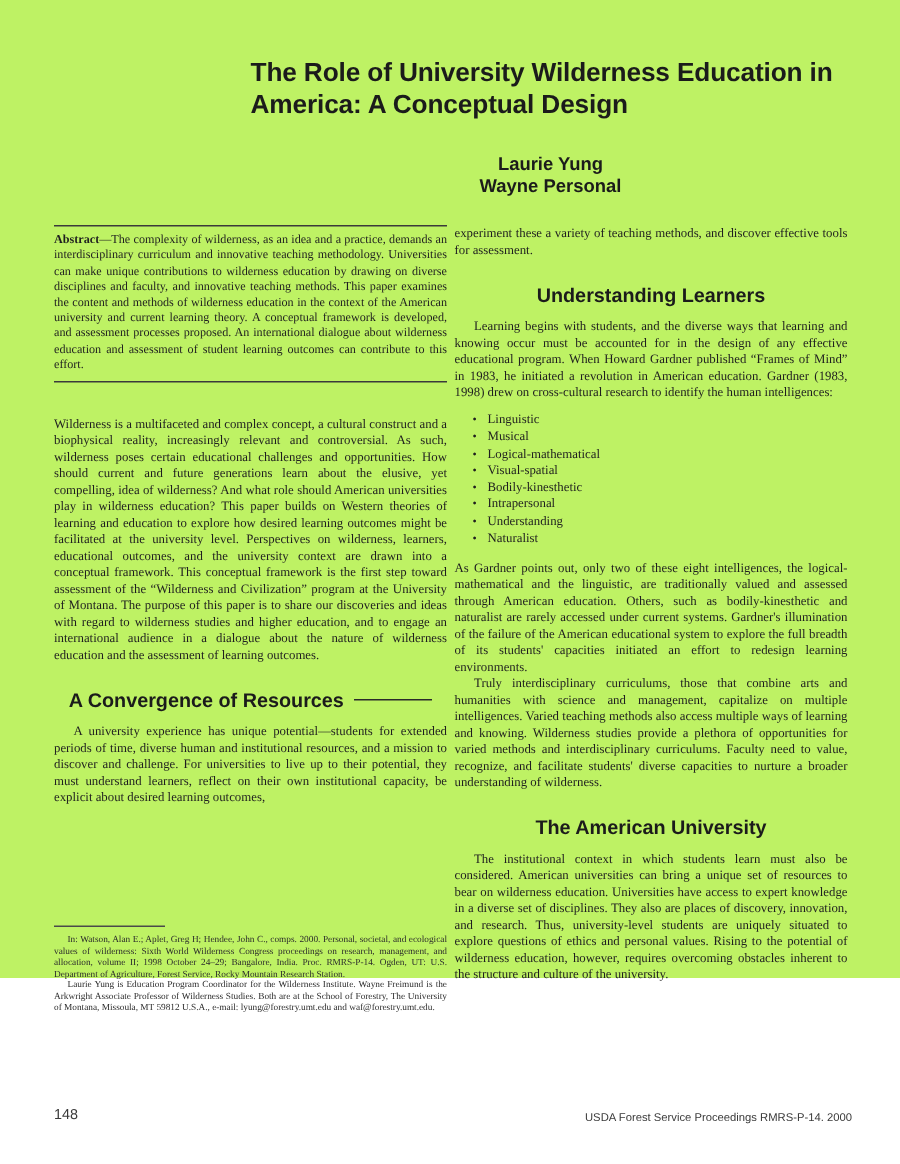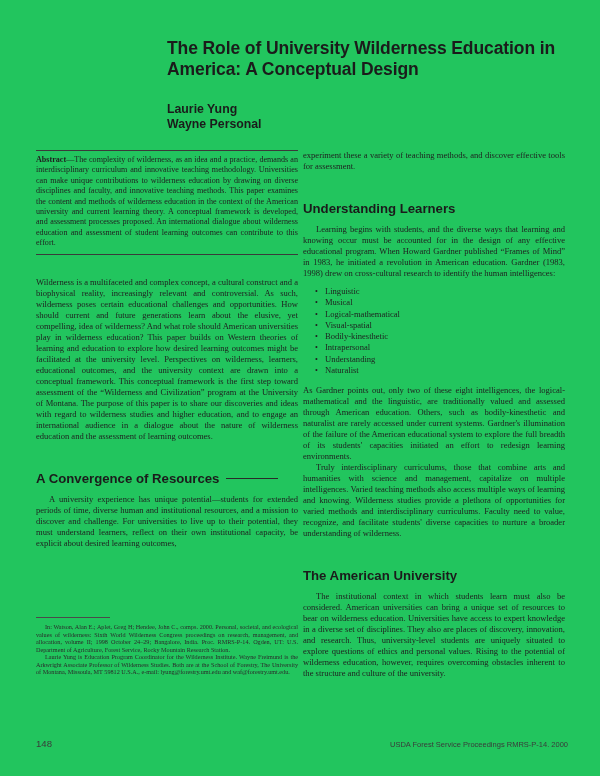--- a/index.html
+++ b/index.html
@@ -13,22 +13,22 @@
     position: relative;
     font-family: "Liberation Serif", serif;
     color: #1a1a1a;
     overflow: hidden;
   }
 
   .page {
     position: absolute;
     left: 0; top: 0;
     width: 600px;
-    height: 776px;
-    background: #22c55e;
+    height: 652px;
+    background: #bef264;
   }
 
   
   .title-block {
     position: absolute;
     left: 167px;
     top: 38px;
     width: 400px;
   }
   .doc-title {
@@ -40,20 +40,21 @@
     margin: 0;
     letter-spacing: -0.1px;
   }
   .authors {
     font-family: "Liberation Sans", sans-serif;
     font-weight: bold;
     font-size: 12.3px;
     line-height: 14.5px;
     color: #1b1b1b;
     margin: 22px 0 4px 0;
+    text-align: center;
   }
 
   
   .col {
     position: absolute;
     top: 150px;
     width: 262px;
   }
   .col-left  { left: 36px; }
   .col-right { left: 303px; }
@@ -94,23 +95,24 @@
   }
   .gap-md { height: 17px; }
   .gap-lg { height: 22px; }
 
   h2.section {
     font-family: "Liberation Sans", sans-serif;
     font-weight: bold;
     font-size: 13.2px;
     line-height: 16px;
     color: #1b1b1b;
-    margin: 12px 0 7px 0;
+    margin: 0 0 7px 0;
     white-space: nowrap;
     position: relative;
+    text-align: center;
   }
   h2.section .rule-after {
     display: inline-block;
     border-bottom: 1.6px solid #2a2a2a;
     width: 52px;
     margin-left: 7px;
     vertical-align: 4px;
   }
 
   ul.bullets {

